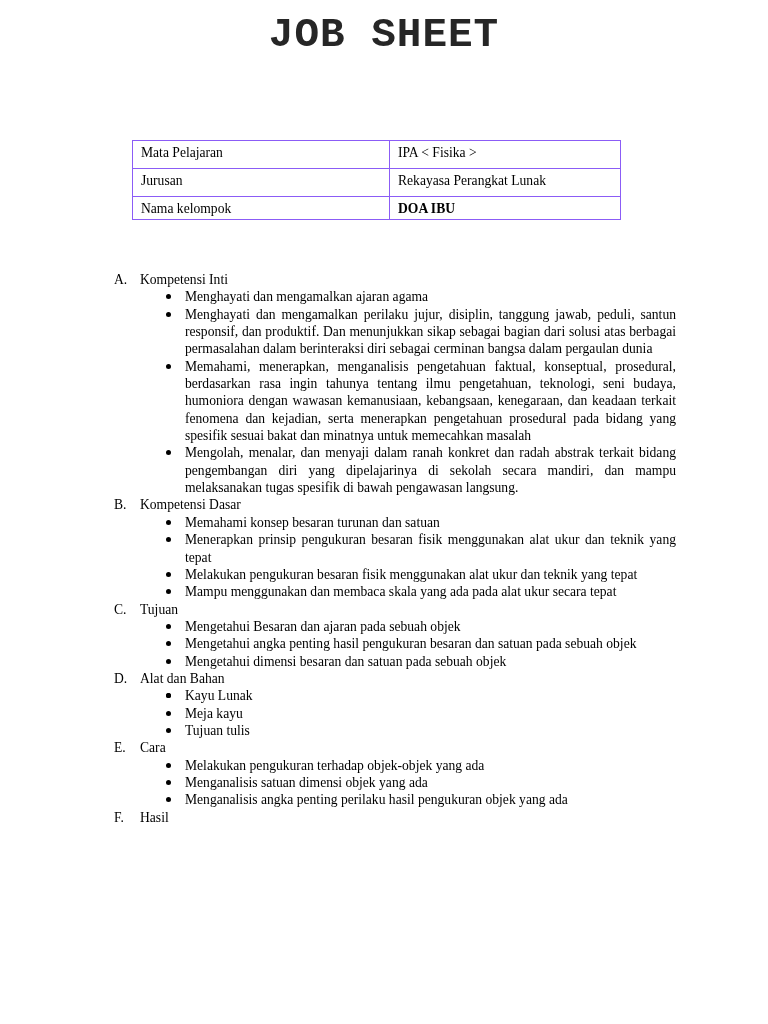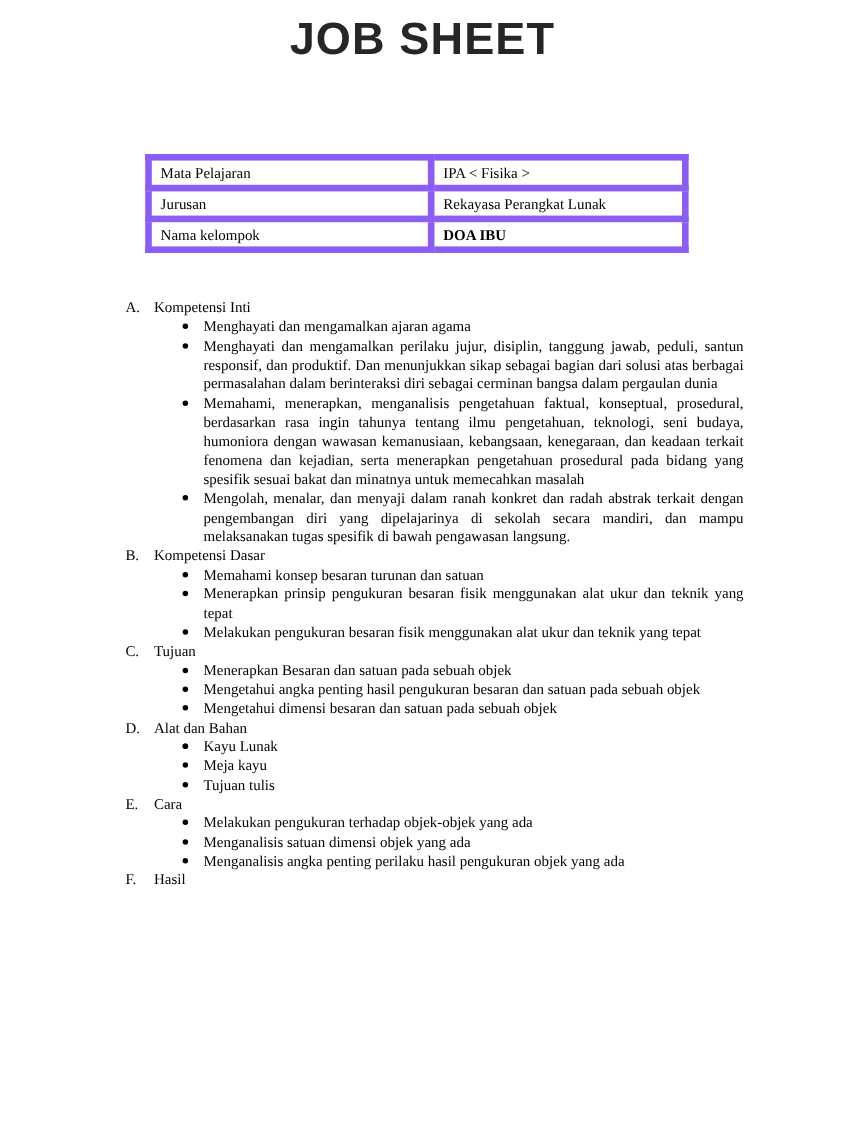--- a/index.html
+++ b/index.html
@@ -15,38 +15,38 @@
     height: 1024px;
     background: #ffffff;
     overflow: hidden;
   }
   .doc-title {
     position: absolute;
     top: 6px;
     left: 0;
     width: 100%;
     text-align: center;
-    font-family: Liberation Sans, sans-serif;
+    font-family: Liberation Mono, monospace;
     font-weight: bold;
     font-size: 41px;
     line-height: 58px;
     letter-spacing: 1px;
     color: #262626;
   }
   table.info-table {
     position: absolute;
     left: 132px;
     top: 140px;
     width: 488px;
     border-collapse: collapse;
     table-layout: fixed;
     font-size: 13.6px;
   }
   table.info-table td {
-    border: 6px solid #8b5cf6;
+    border: 1px solid #8b5cf6;
     vertical-align: top;
     padding: 4px 8px 2px 8px;
   }
   table.info-table tr { height: 28px; }
   table.info-table tr:last-child { height: 19px; }
   td.label-cell { width: 257px; }
   td.value-cell { width: 231px; }
   .value-bold { font-weight: bold; }
 
   .doc-body {
@@ -134,21 +134,21 @@
               <span class="bullet-dot"></span>
             </span>
     <span class="bullet-text">Memahami, menerapkan, menganalisis pengetahuan faktual, konseptual, prosedural, berdasarkan rasa ingin tahunya tentang ilmu pengetahuan, teknologi, seni budaya, humoniora dengan wawasan kemanusiaan, kebangsaan, kenegaraan, dan keadaan terkait fenomena dan kejadian, serta menerapkan pengetahuan prosedural pada bidang yang spesifik sesuai bakat dan minatnya untuk memecahkan masalah</span>
   </div>
 
   <div class="bullet-item">
     <span class="bullet-indent"></span>
     <span class="bullet-marker">
               <span class="bullet-dot"></span>
             </span>
-    <span class="bullet-text">Mengolah, menalar, dan menyaji dalam ranah konkret dan radah abstrak terkait dengan pengembangan diri yang dipelajarinya di sekolah secara mandiri, dan mampu melaksanakan tugas spesifik di bawah pengawasan langsung.</span>
+    <span class="bullet-text">Mengolah, menalar, dan menyaji dalam ranah konkret dan radah abstrak terkait bidang pengembangan diri yang dipelajarinya di sekolah secara mandiri, dan mampu melaksanakan tugas spesifik di bawah pengawasan langsung.</span>
   </div>
 </div>
   </div>
 
   <div class="section">
     <div class="section-heading">
       <span class="section-letter">B.</span>
       <span class="section-title">Kompetensi Dasar</span>
     </div>
     <div class="section-items">
@@ -169,35 +169,42 @@
   </div>
 
   <div class="bullet-item">
     <span class="bullet-indent"></span>
     <span class="bullet-marker">
               <span class="bullet-dot"></span>
             </span>
     <span class="bullet-text">Melakukan pengukuran besaran fisik menggunakan alat ukur dan teknik yang tepat</span>
   </div>
 
+  <div class="bullet-item">
+    <span class="bullet-indent"></span>
+    <span class="bullet-marker">
+              <span class="bullet-dot"></span>
+            </span>
+    <span class="bullet-text">Mampu menggunakan dan membaca skala yang ada pada alat ukur secara tepat</span>
+  </div>
 </div>
   </div>
 
   <div class="section">
     <div class="section-heading">
       <span class="section-letter">C.</span>
       <span class="section-title">Tujuan</span>
     </div>
     <div class="section-items">
   <div class="bullet-item">
     <span class="bullet-indent"></span>
     <span class="bullet-marker">
               <span class="bullet-dot"></span>
             </span>
-    <span class="bullet-text">Menerapkan Besaran dan satuan pada sebuah objek</span>
+    <span class="bullet-text">Mengetahui Besaran dan ajaran pada sebuah objek</span>
   </div>
 
   <div class="bullet-item">
     <span class="bullet-indent"></span>
     <span class="bullet-marker">
               <span class="bullet-dot"></span>
             </span>
     <span class="bullet-text">Mengetahui angka penting hasil pengukuran besaran dan satuan pada  sebuah objek</span>
   </div>
 

